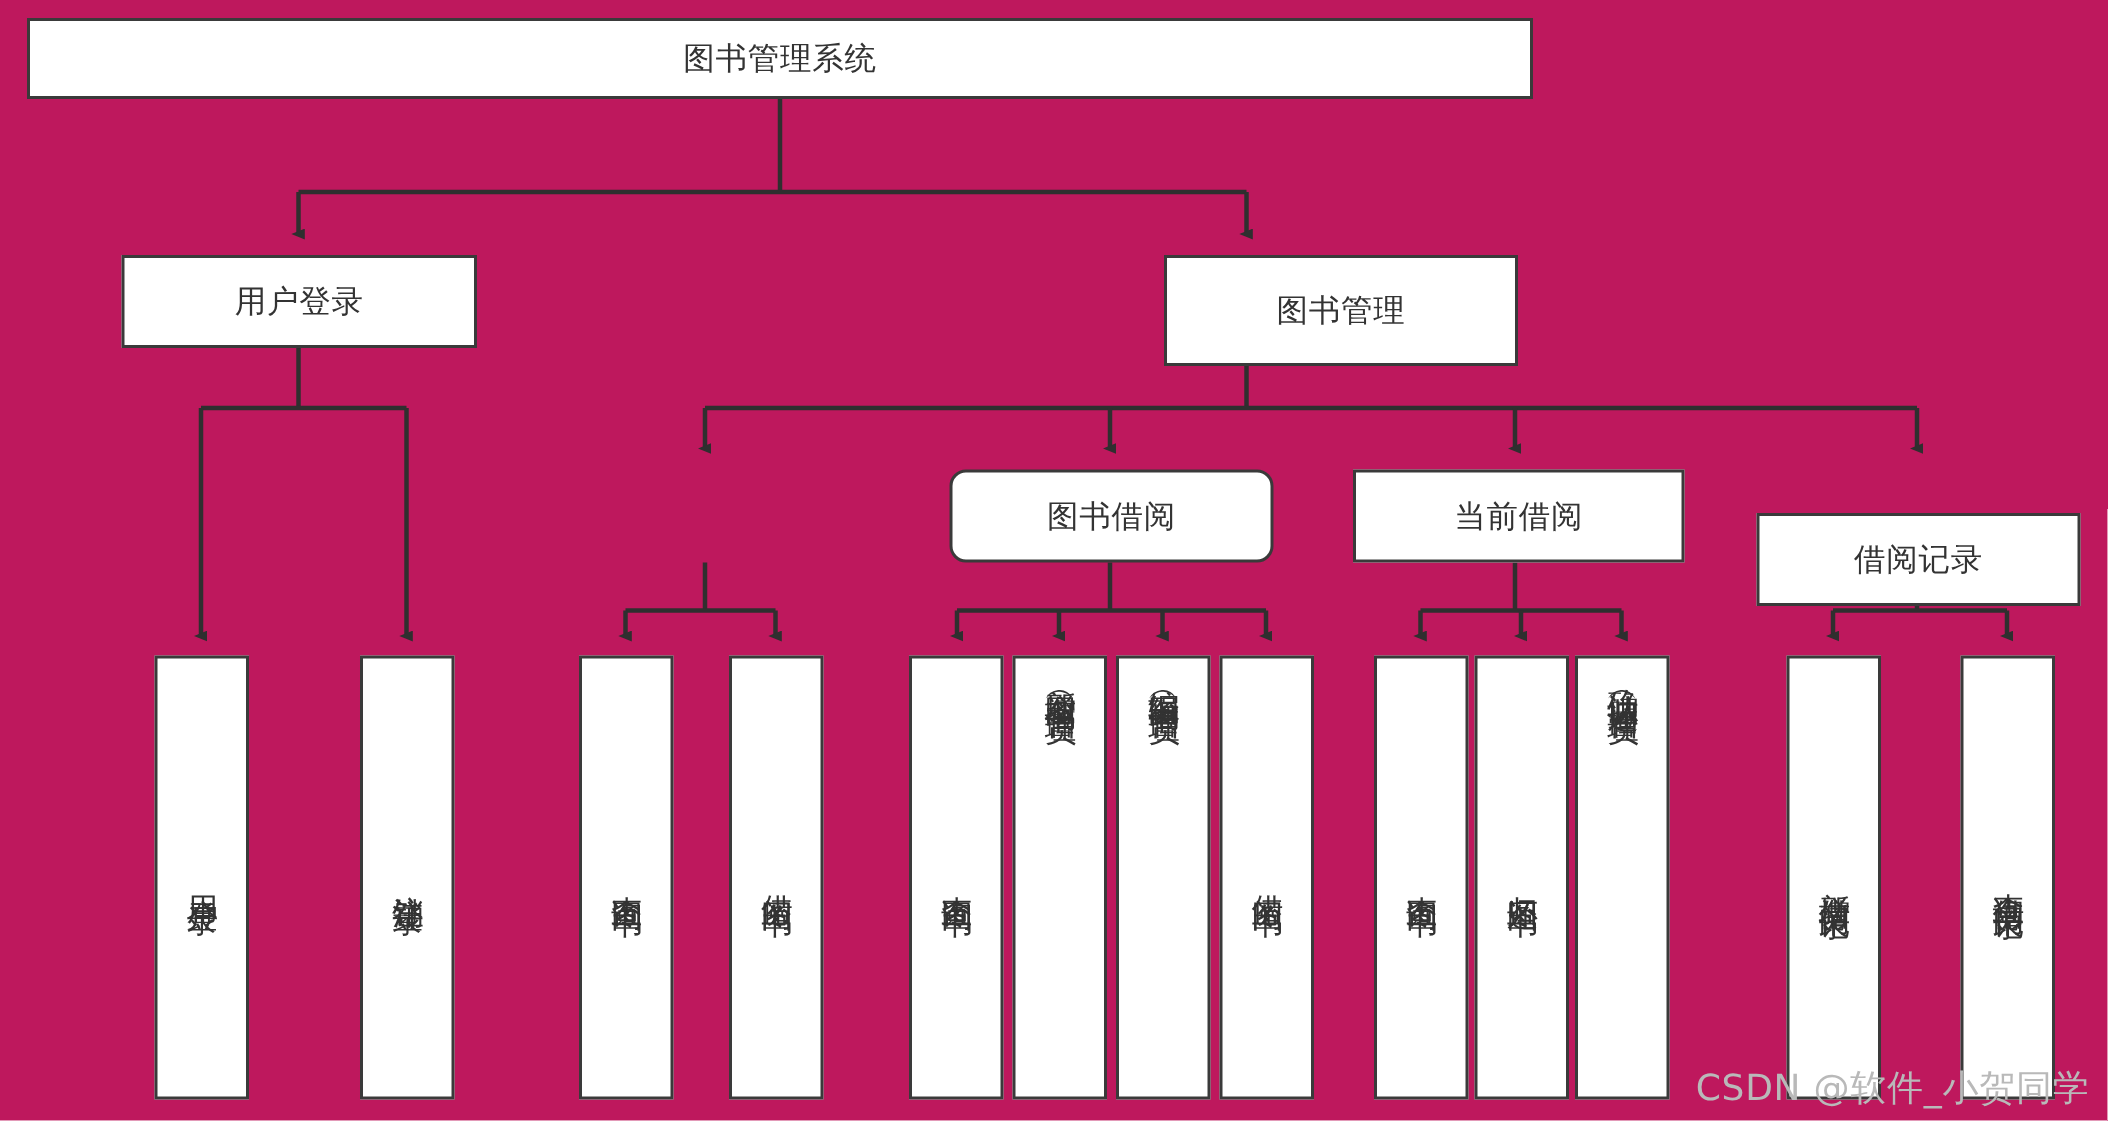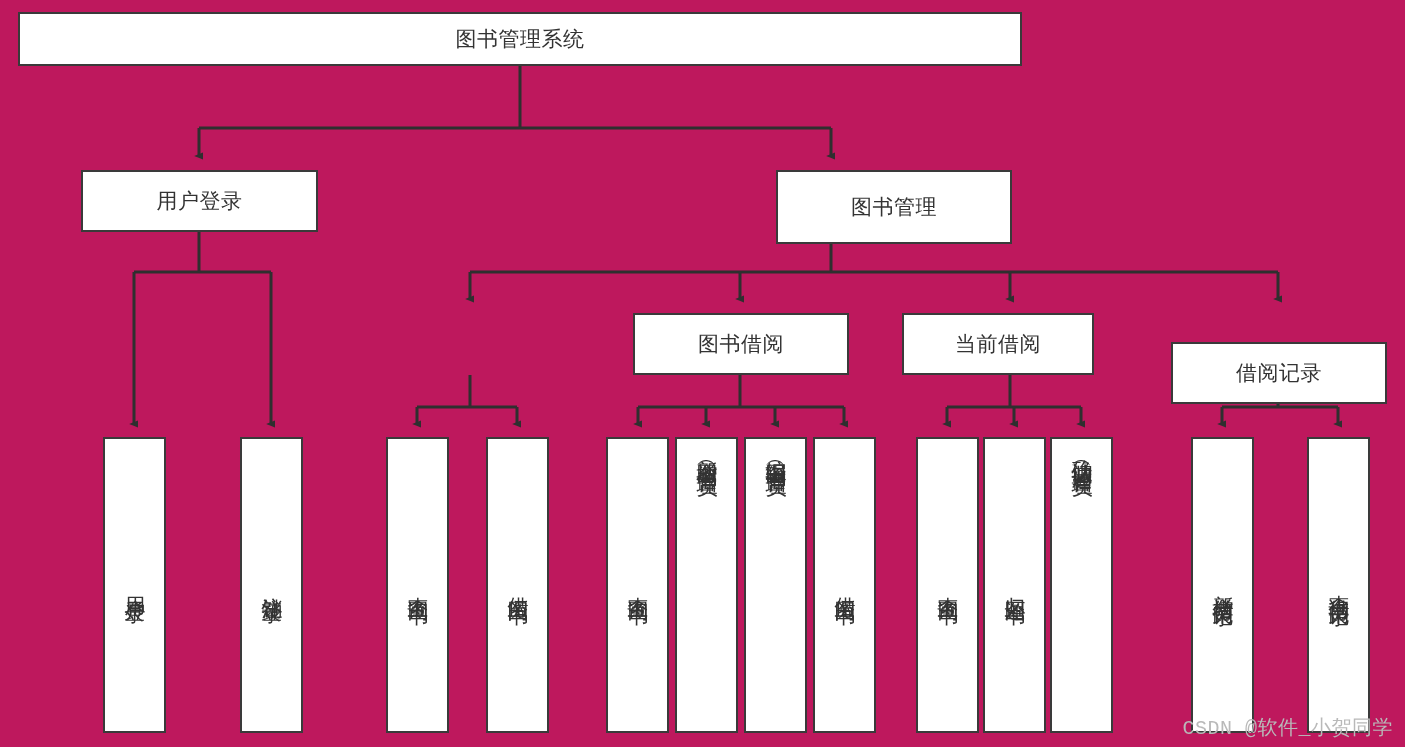--- a/index.html
+++ b/index.html
@@ -56,26 +56,25 @@
     line-height: 1;
   }
   .node.vertical.center-text {
     align-items: center;
     padding-top: 0;
   }
   #watermark {
     position: absolute;
     right: 12px;
     bottom: 6px;
-    font-size: 20px;
+    font-size: 24px;
     color: #b9b9b9;
     z-index: 9;
     white-space: nowrap;
     letter-spacing: 0.5px;
-    font-family: Liberation Mono, monospace;
   }
 </style>
 </head>
 <body>
 
 <div id="diagram-root">
 
   <svg id="edges-layer" viewBox="0 0 1405 747" width="1405" height="747" xmlns="http://www.w3.org/2000/svg">
     <defs>
       <marker id="arrowhead" markerWidth="9" markerHeight="9" refX="3.6" refY="4.2" orient="auto" markerUnits="userSpaceOnUse">
@@ -130,24 +129,24 @@
     <span class="node-label">图书管理系统</span>
   </div>
 
   <div class="node horizontal" style="left:81px; top:170px; width:237px; height:62px;">
     <span class="node-label">用户登录</span>
   </div>
   <div class="node horizontal" style="left:744px; top:170px; width:236px; height:74px;margin-left:32px;">
     <span class="node-label">图书管理</span>
   </div>
 
-  <div class="node horizontal" style="left:633px; top:313px; width:216px; height:62px;">
+  <div class="node horizontal" style="left:633px; top:313px; width:216px; height:62px;border-radius:11px;">
     <span class="node-label">图书借阅</span>
   </div>
-  <div class="node horizontal" style="left:902px; top:313px; width:192px; height:62px;">
+  <div class="node horizontal" style="left:902px; top:313px; width:221px; height:62px;">
     <span class="node-label">当前借阅</span>
   </div>
   <div class="node horizontal" style="left:1171px; top:313px; width:216px; height:62px;margin-top:29px;">
     <span class="node-label">借阅记录</span>
   </div>
 
   <div class="node vertical center-text" style="left:103px; top:437px; width:63px; height:296px;">
     <span class="node-label">用户登录</span>
   </div>
   <div class="node vertical center-text" style="left:240px; top:437px; width:63px; height:296px;">

